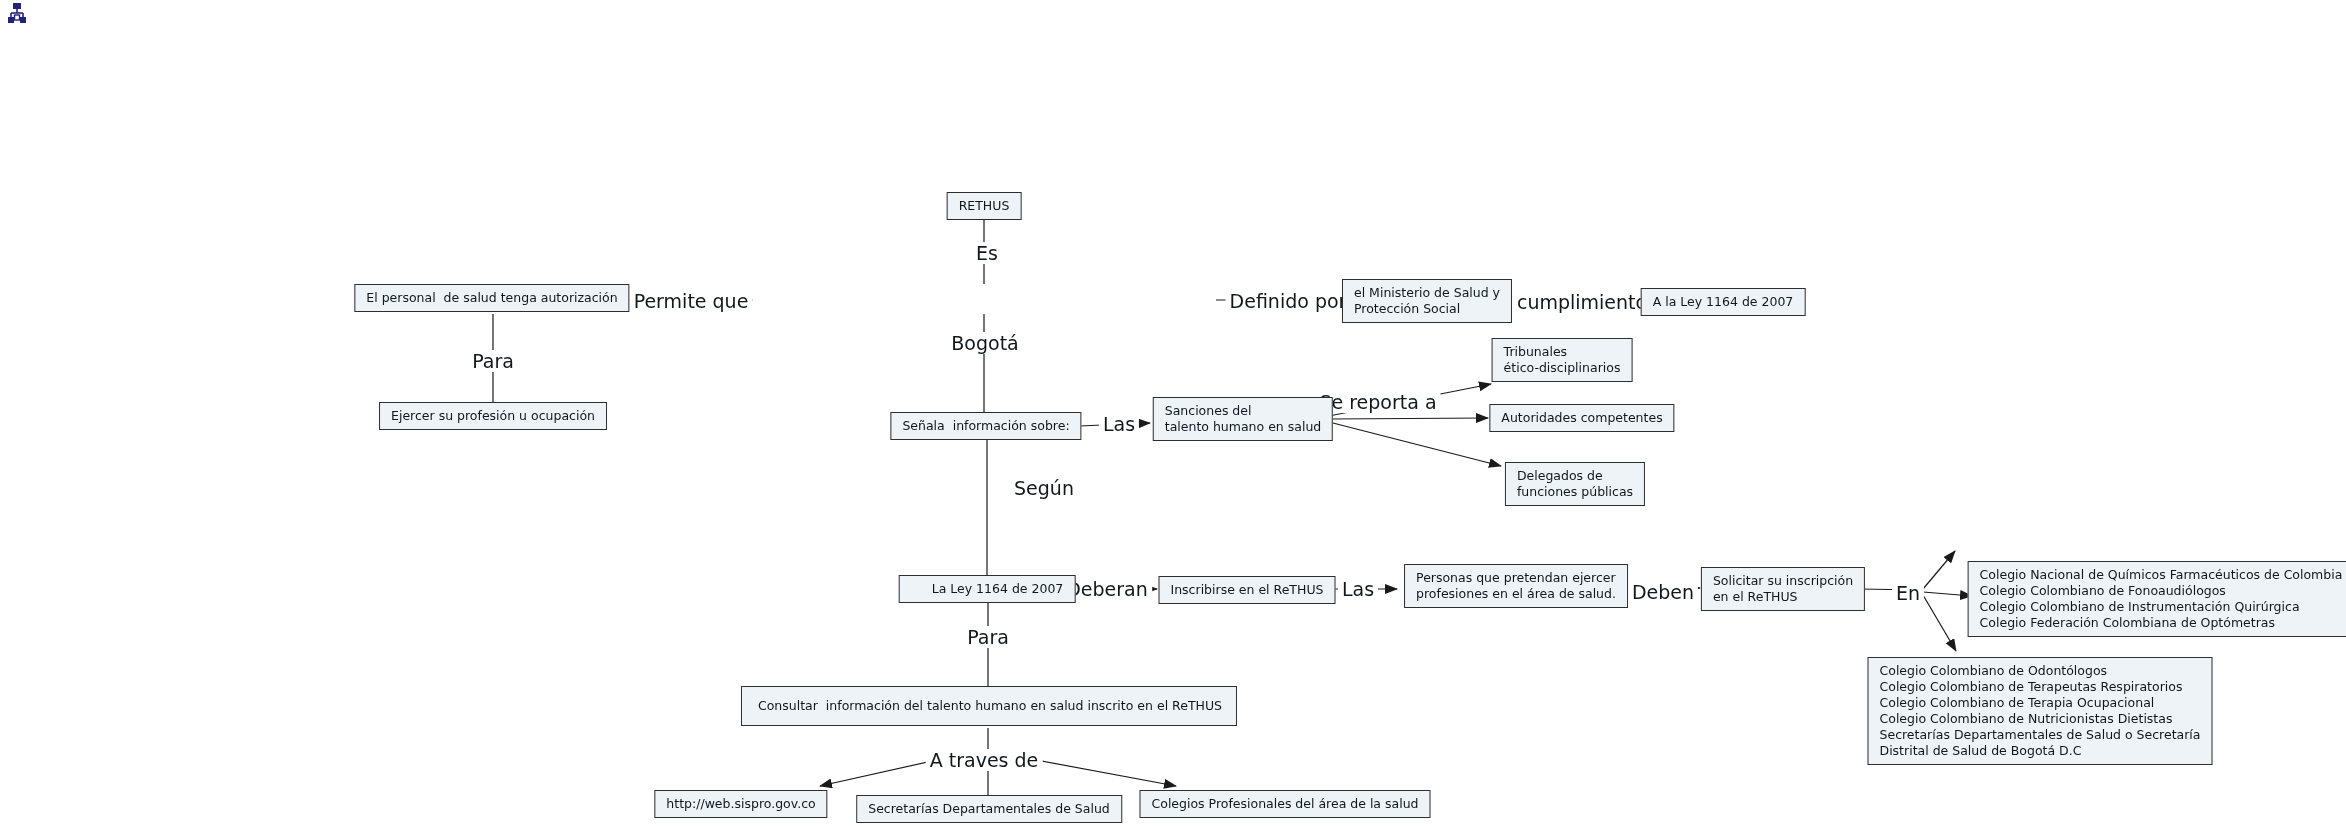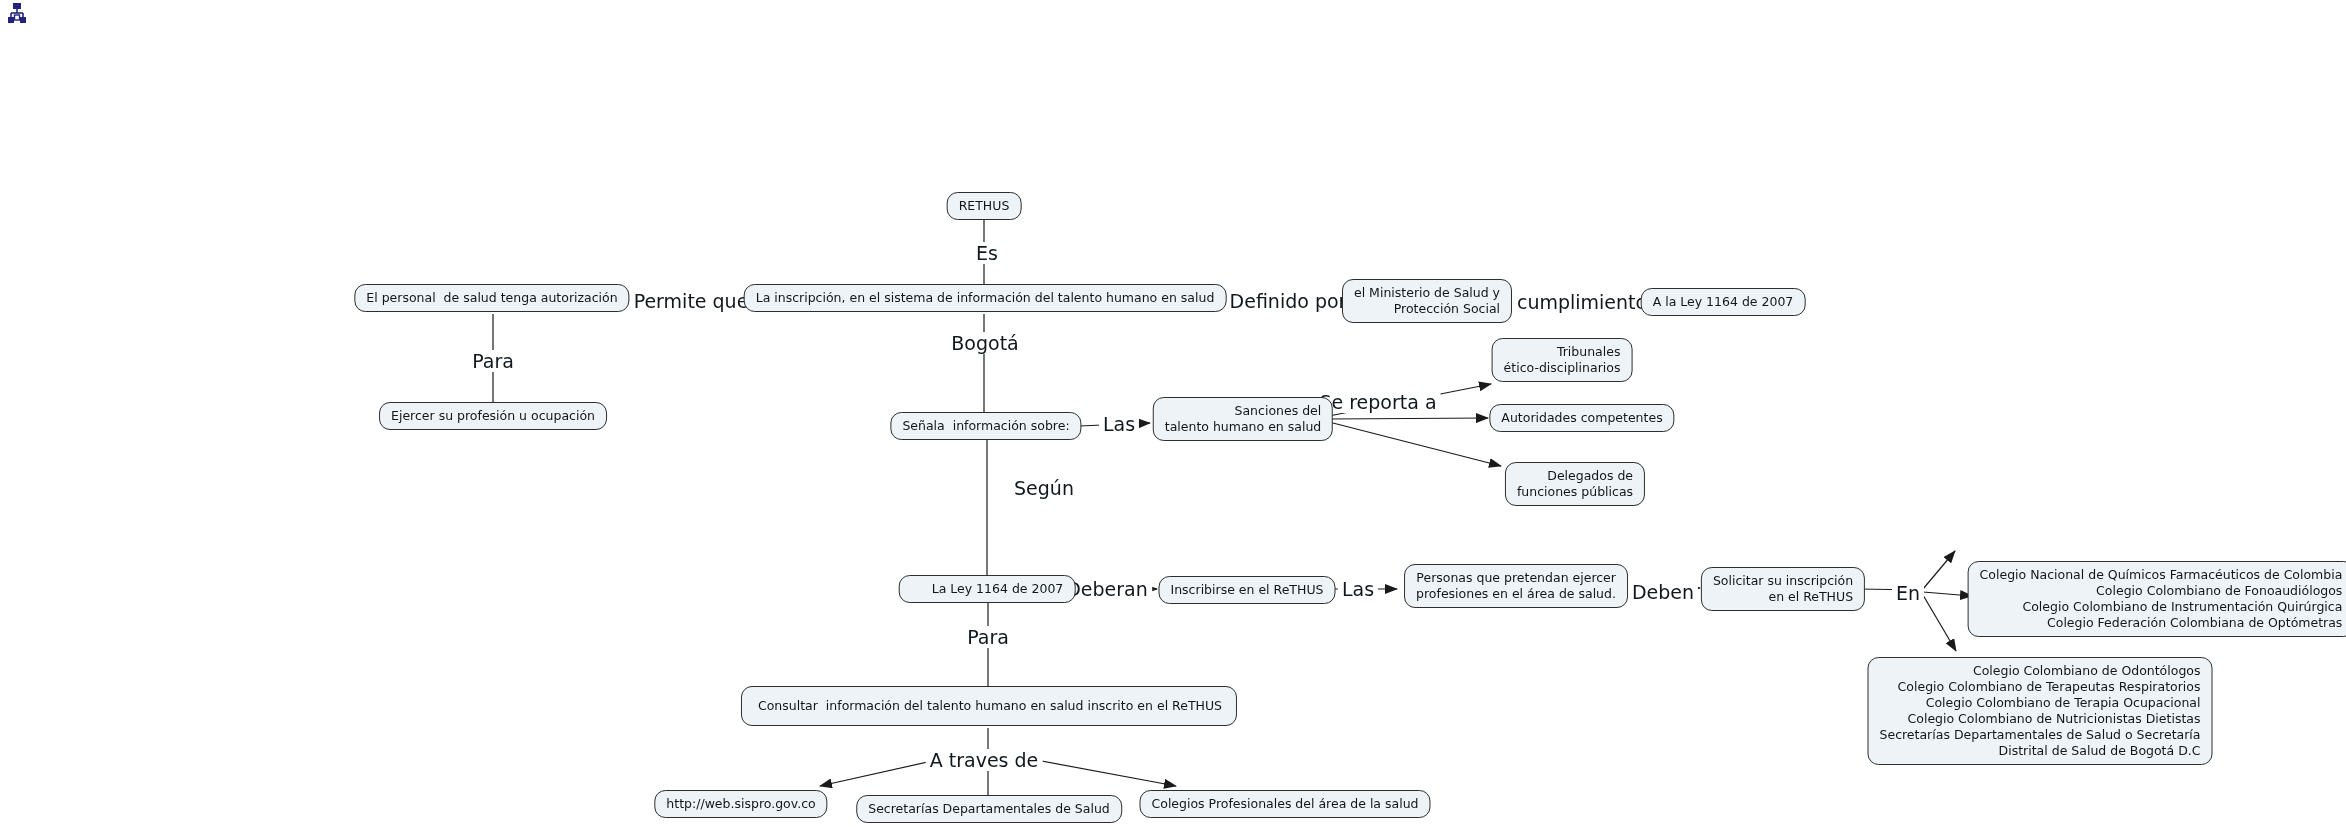--- a/index.html
+++ b/index.html
@@ -18,26 +18,26 @@
     width: 2346px; height: 827px;
     z-index: 1;
   }
   .edges-svg line { stroke: #1a1a1a; stroke-width: 1.2; }
   .node {
     position: absolute;
     transform: translateX(-50%);
     width: max-content;
     background: #edf3f7;
     border: 1.4px solid #2e2e2e;
-    border-radius: 11px;
+    border-radius: 0;
     padding: 5px 11px;
     font-size: 12.5px;
     line-height: 16px;
     color: #10181e;
-    text-align: right;
+    text-align: left;
     white-space: pre-wrap;
     z-index: 3;
     box-sizing: border-box;
   }
   .node.pad-lg { padding: 11px 14px; }
   .edge-label {
     position: absolute;
     transform: translate(-50%, -50%);
     background: #ffffff;
     padding: 0 4px;
@@ -97,21 +97,20 @@
     <line x1="1331" y1="589" x2="1397" y2="589" marker-end="url(#arrow)"></line>
     <line x1="1628" y1="588" x2="1700" y2="588" marker-end="url(#arrow)"></line>
     <line x1="1923" y1="589" x2="1955" y2="551" marker-end="url(#arrow)"></line>
     <line x1="1923" y1="592" x2="1972" y2="596" marker-end="url(#arrow)"></line>
     <line x1="1923" y1="595" x2="1956" y2="651" marker-end="url(#arrow)"></line>
     <line x1="950" y1="757" x2="820" y2="786" marker-end="url(#arrow)"></line>
     <line x1="1020" y1="757" x2="1176" y2="786" marker-end="url(#arrow)"></line>
   </svg>
 
   <div class="node" style="left:984px; top:192px;">RETHUS</div>
-  <div class="node" style="left:985px; top:284px;">La inscripción, en el sistema de información del talento humano en salud</div>
   <div class="node" style="left:492px; top:284px;">El personal  de salud tenga autorización</div>
   <div class="node" style="left:493px; top:402px;">Ejercer su profesión u ocupación</div>
   <div class="node" style="left:1427px; top:279px;">el Ministerio de Salud y
 Protección Social</div>
   <div class="node" style="left:1723px; top:288px;">A la Ley 1164 de 2007</div>
   <div class="node" style="left:986px; top:412px;">Señala  información sobre:</div>
   <div class="node" style="left:1243px; top:397px;">Sanciones del
 talento humano en salud</div>
   <div class="node" style="left:1562px; top:338px;">Tribunales
 ético-disciplinarios</div>

